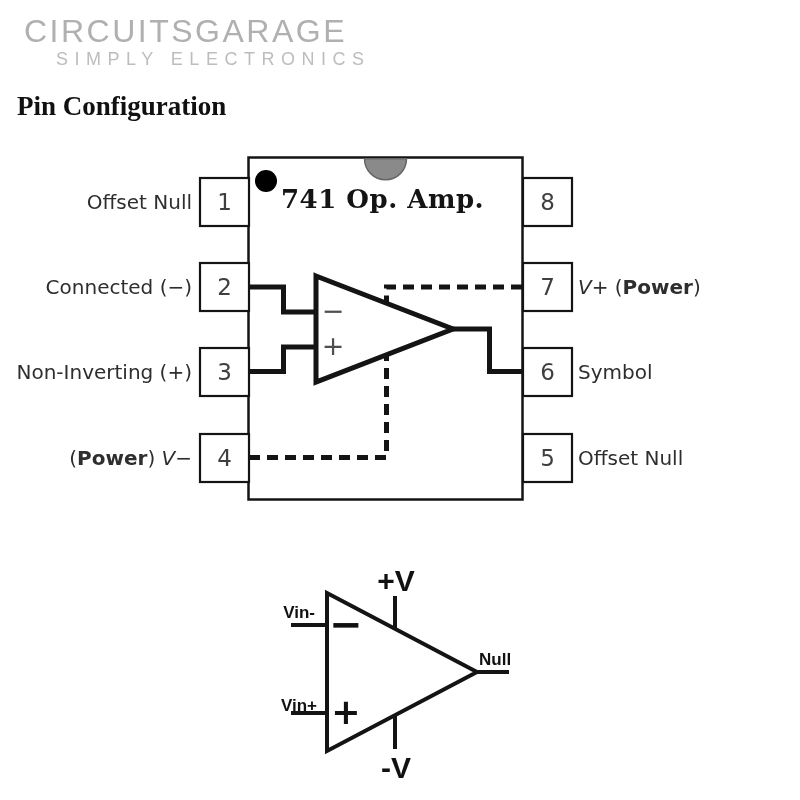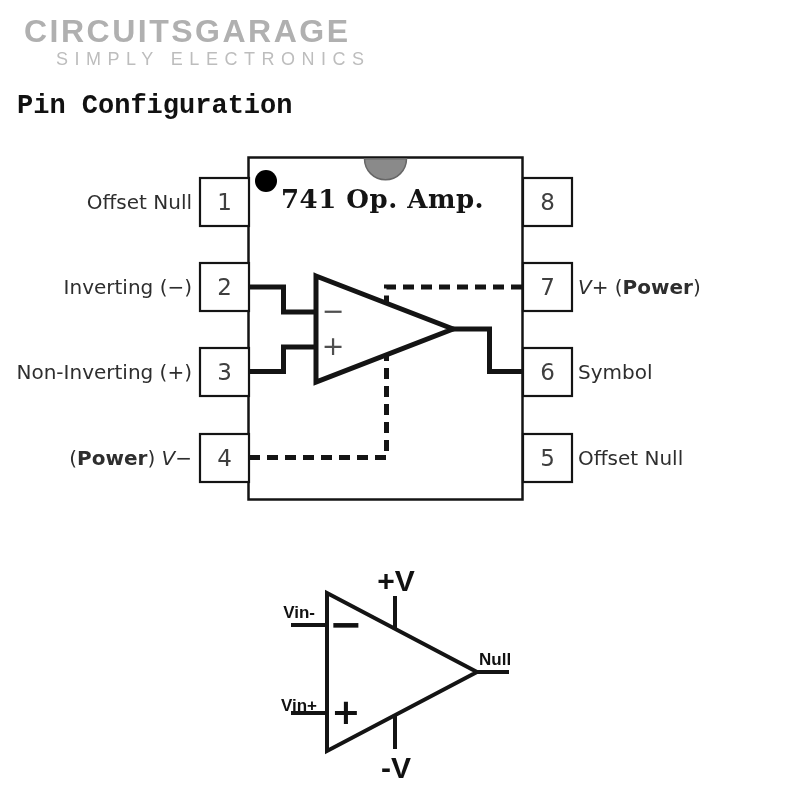--- a/index.html
+++ b/index.html
@@ -1,23 +1,23 @@
 <!DOCTYPE html>
 <html><head>
 <meta charset="utf-8">
 <style>
   html,body{margin:0;padding:0;background:#ffffff;}
   .page{position:relative;width:800px;height:800px;background:#ffffff;overflow:hidden;
         font-family:"DejaVu Sans",sans-serif;}
   .abs{position:absolute;}
   .logo-title{left:24px;top:13px;font-family:"Liberation Sans",sans-serif;
-              font-weight:bold;font-size:32px;letter-spacing:2.5px;color:#b0b0b0;}
+              font-weight:normal;font-size:32px;letter-spacing:2.5px;color:#b0b0b0;}
   .logo-subtitle{left:56px;top:49px;font-family:"Liberation Sans",sans-serif;
               font-size:18px;letter-spacing:6.5px;color:#bdbdbd;}
-  .section-heading{font-family:Liberation Mono, monospace;font-weight:bold;
+  .section-heading{font-family:Liberation Serif, serif;font-weight:bold;
               font-size:27px;color:#111111;}
   .h-pincfg{left:17px;top:91px;}
   .h-symbol{left:17px;top:544px;}
   svg.diagram{left:0;top:0;}
   .chip-title{left:281px;top:184px;width:212px;font-family:"DejaVu Serif",serif;
               font-weight:bold;font-size:26px;letter-spacing:0.5px;color:#141414;}
   .pinlabel{font-size:20px;color:#2e2e2e;line-height:26px;white-space:nowrap;}
   .pinlabel.left{left:0;width:192px;text-align:right;}
   .pinlabel.right{left:578px;width:220px;text-align:left;}
   .row1{top:189px;} .row2{top:274px;} .row3{top:359px;} .row4{top:445px;}
@@ -86,21 +86,21 @@
   <div class="abs pinnum left row1">1</div>
   <div class="abs pinnum left row2">2</div>
   <div class="abs pinnum left row3">3</div>
   <div class="abs pinnum left row4">4</div>
   <div class="abs pinnum right row1">8</div>
   <div class="abs pinnum right row2">7</div>
   <div class="abs pinnum right row3">6</div>
   <div class="abs pinnum right row4">5</div>
 
   <div class="abs pinlabel left row1"><span>Offset Null</span></div>
-  <div class="abs pinlabel left row2"><span>Inverting (−)</span></div>
+  <div class="abs pinlabel left row2"><span>Connected (−)</span></div>
   <div class="abs pinlabel left row3"><span>Non-Inverting (+)</span></div>
   <div class="abs pinlabel left row4"><span>(</span><span style="font-weight: bold;">Power</span><span>) </span><span style="font-style: italic;">V</span><span>−</span></div>
   <div class="abs pinlabel right row2"><span style="font-style: italic;">V</span><span>+ (</span><span style="font-weight: bold;">Power</span><span>)</span></div>
   <div class="abs pinlabel right row3"><span>Symbol</span></div>
   <div class="abs pinlabel right row4"><span>Offset Null</span></div>
 
   <div class="abs sign minus">−</div>
   <div class="abs sign plus">+</div>
 
   <div class="abs symlabel vplus">+V</div>

